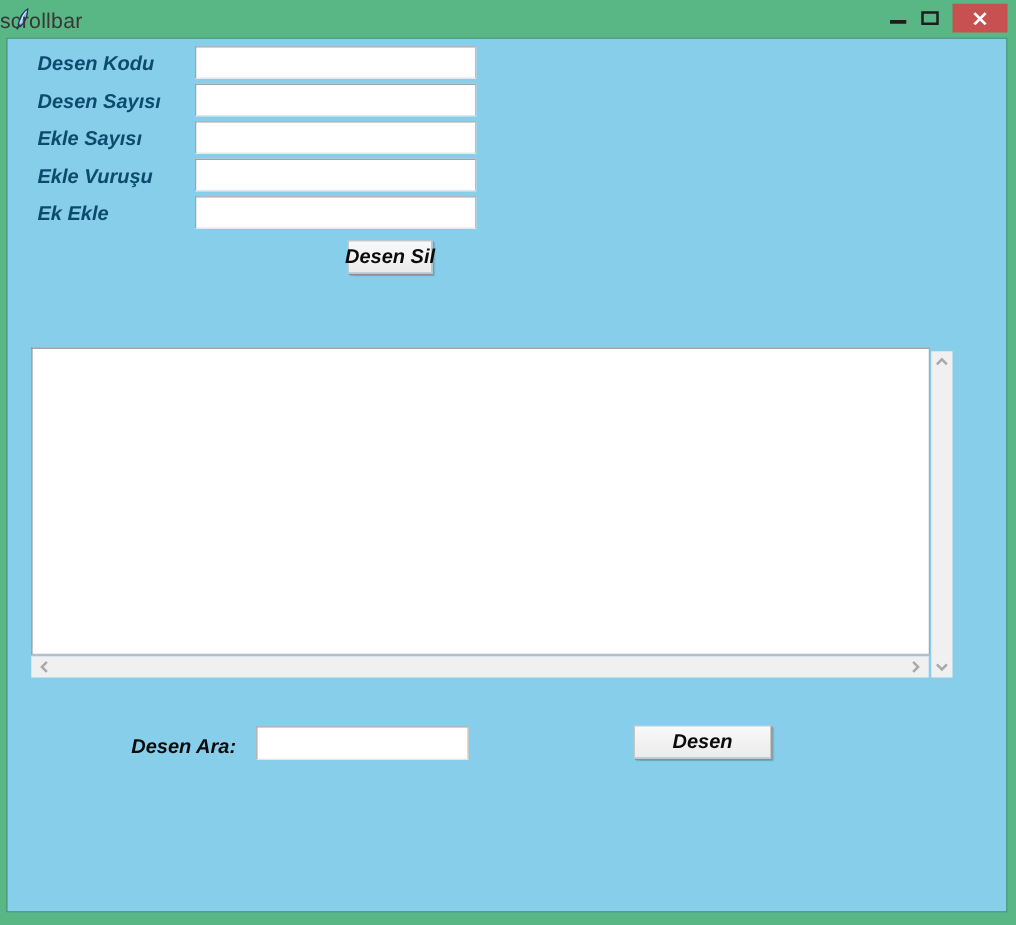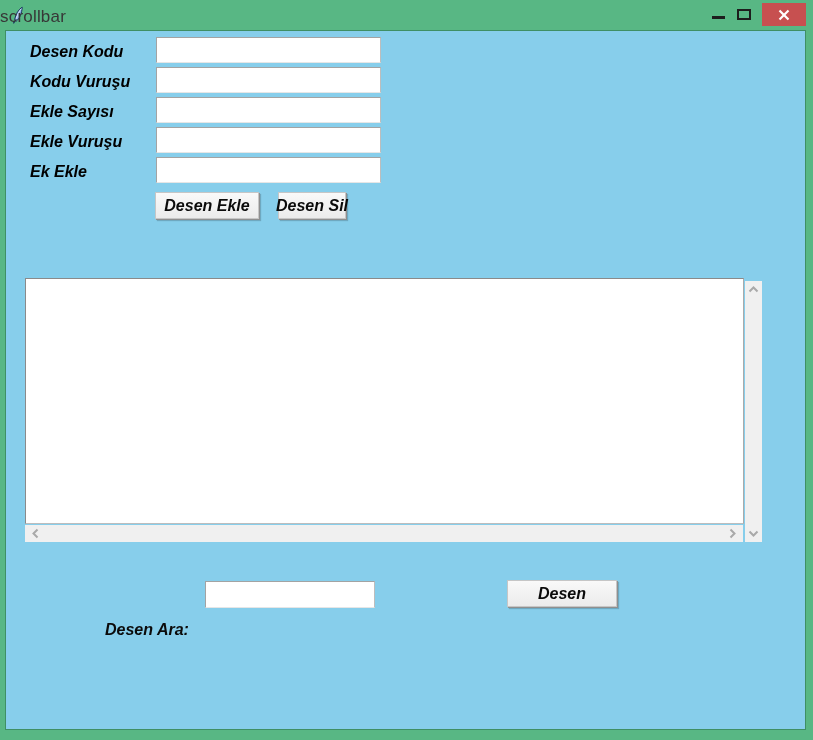--- a/index.html
+++ b/index.html
@@ -36,21 +36,21 @@
 
   
   .client {
     position:absolute; left:5px; top:30px; width:801px; height:700px;
     background:#87ceeb; border:1px solid #3f8f64;
   }
 
   
   .fld-label {
     position:absolute; left:30px; font-size:16px; font-weight:bold; font-style:italic;
-    color:#000000; white-space:nowrap;
+    color:#0c4a6e; white-space:nowrap;
   }
   .entry {
     position:absolute; left:156px; width:225px; height:26px;
     background:#ffffff; border:1px solid;
     border-color:#a3a3a3 #bdbdbd #e6e6e6 #a3a3a3;
     font-family:"Liberation Sans", sans-serif; font-size:14px; color:#111;
     padding:0 4px; outline:none;
   }
   .btn {
     position:absolute; height:27px;
@@ -83,21 +83,21 @@
     display:flex; align-items:center; justify-content:center; cursor:pointer;
   }
   .vscroll .up   { left:0; top:0; }
   .vscroll .down { left:0; bottom:0; }
   .hscroll .left  { left:2px; top:0; }
   .hscroll .right { right:2px; top:0; }
 
   
   .search-label {
     position:absolute; left:105px; top:589px;
-    font-size:16px; font-weight:bold; font-style:italic; color:#0b0b0b; white-space:nowrap;margin-top:32px;
+    font-size:16px; font-weight:bold; font-style:italic; color:#0b0b0b; white-space:nowrap;
   }
   .search-entry { left:205px; top:581px; width:170px; height:27px; }
   .btn-save { left:507px; top:580px; width:110px; }
   .btn-add  { left:155px; top:192px; width:104px; }
   .btn-del  { left:278px; top:192px; width:68px; }
 </style>
 </head>
 <body>
 
 <div class="window">
@@ -120,32 +120,31 @@
       <svg width="12" height="12" viewBox="0 0 12 12">
         <line x1="1.5" y1="1.5" x2="10.5" y2="10.5" stroke="#ffffff" stroke-width="2.2"></line>
         <line x1="10.5" y1="1.5" x2="1.5" y2="10.5" stroke="#ffffff" stroke-width="2.2"></line>
       </svg>
     </div>
   </div>
 
   <div class="client"></div>
 
   <div class="fld-label" style="top:43px">Desen Kodu</div>
-  <div class="fld-label" style="top:73px">Kodu Vuruşu</div>
+  <div class="fld-label" style="top:73px">Desen Sayısı</div>
   <div class="fld-label" style="top:103px">Ekle Sayısı</div>
   <div class="fld-label" style="top:133px">Ekle Vuruşu</div>
   <div class="fld-label" style="top:163px">Ek Ekle</div>
 
   <input class="entry" style="top: 37px;" type="text" value="">
   <input class="entry" style="top: 67px;" type="text" value="">
   <input class="entry" style="top: 97px;" type="text" value="">
   <input class="entry" style="top: 127px;" type="text" value="">
   <input class="entry" style="top: 157px;" type="text" value="">
 
-  <div class="btn btn-add">Desen Ekle</div>
   <div class="btn btn-del">Desen Sil</div>
 
   <div class="listbox"></div>
 
   <div class="vscroll">
     <div class="scroll-btn up">
       <svg width="11" height="7" viewBox="0 0 11 7">
         <polyline points="1.5,5.5 5.5,1.5 9.5,5.5" fill="none" stroke="#a9a9a9" stroke-width="2"></polyline>
       </svg>
     </div>

